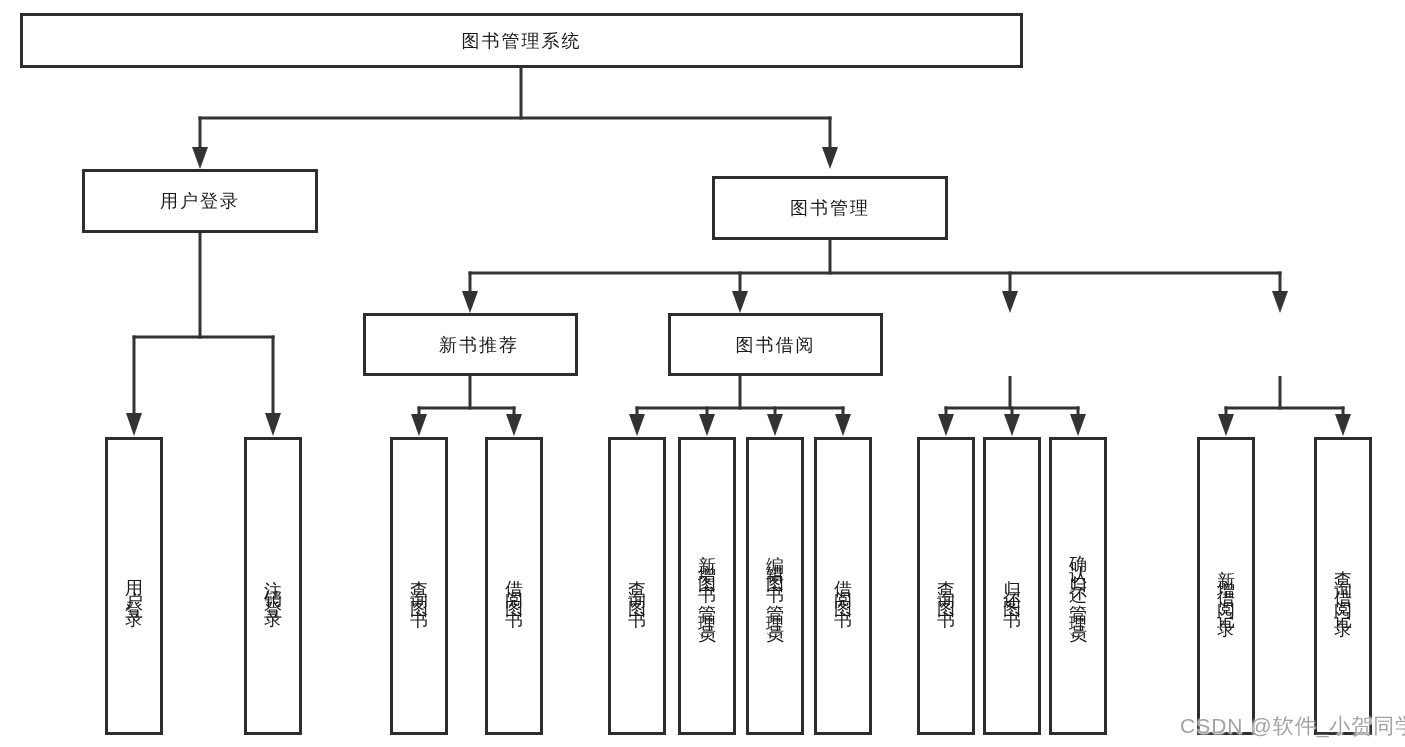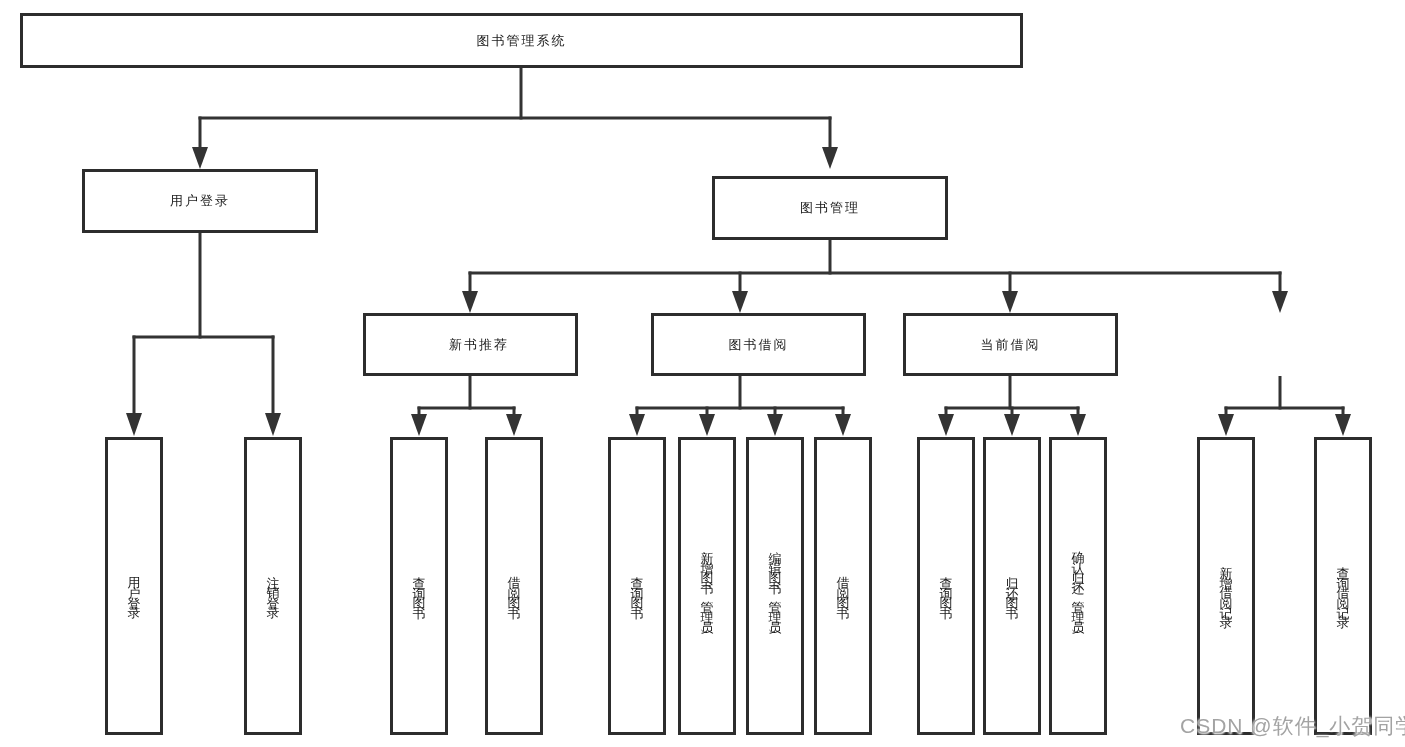--- a/index.html
+++ b/index.html
@@ -18,38 +18,38 @@
   }
   .node {
     position: absolute;
     box-sizing: border-box;
     border: 3px solid #2d2d2d;
     background: #ffffff;
     color: #1a1a1a;
     display: flex;
     align-items: center;
     justify-content: center;
-    font-size: 13px;
+    font-size: 18px;
     letter-spacing: 2px;
   }
   .node.vert span {
     writing-mode: vertical-rl;
     text-orientation: mixed;
     letter-spacing: 10px;
     line-height: 1;
     white-space: nowrap;
   }
   
   .n-root  { left: 20px;  top: 13px;  width: 1003px; height: 55px; }
   
   .n-l2a   { left: 82px;  top: 169px; width: 236px; height: 64px; }
   .n-l2b   { left: 712px; top: 176px; width: 236px; height: 64px; }
   
   .n-l3a   { left: 363px;  top: 313px; width: 215px; height: 63px; padding-left: 17px; }
-  .n-l3b   { left: 651px;  top: 313px; width: 215px; height: 63px; }
+  .n-l3b   { left: 668px;  top: 313px; width: 215px; height: 63px; }
   .n-l3c   { left: 903px;  top: 313px; width: 215px; height: 63px; }
   .n-l3d   { left: 1173px; top: 313px; width: 215px; height: 63px; }
   
   .leaf { top: 437px; width: 58px; height: 298px; }
   .n-a1 { left: 105px; }  .n-a2 { left: 244px; }
   .n-b1 { left: 390px; }  .n-b2 { left: 485px; }
   .n-c1 { left: 608px; }  .n-c2 { left: 678px; }
   .n-c3 { left: 746px; }  .n-c4 { left: 814px; }
   .n-d1 { left: 917px; }  .n-d2 { left: 983px; }
   .n-d3 { left: 1049px; }
@@ -159,23 +159,20 @@
   <div class="node n-l2b">
     <span>图书管理</span>
   </div>
 
   <div class="node n-l3a">
     <span>新书推荐</span>
   </div>
   <div class="node n-l3b">
     <span>图书借阅</span>
   </div>
-  <div class="node n-l3c">
-    <span>当前借阅</span>
-  </div>
 
   <div class="node vert leaf n-a1">
     <span>用户登录</span>
   </div>
   <div class="node vert leaf n-a2">
     <span>注销登录</span>
   </div>
 
   <div class="node vert leaf n-b1">
     <span>查询图书</span>

